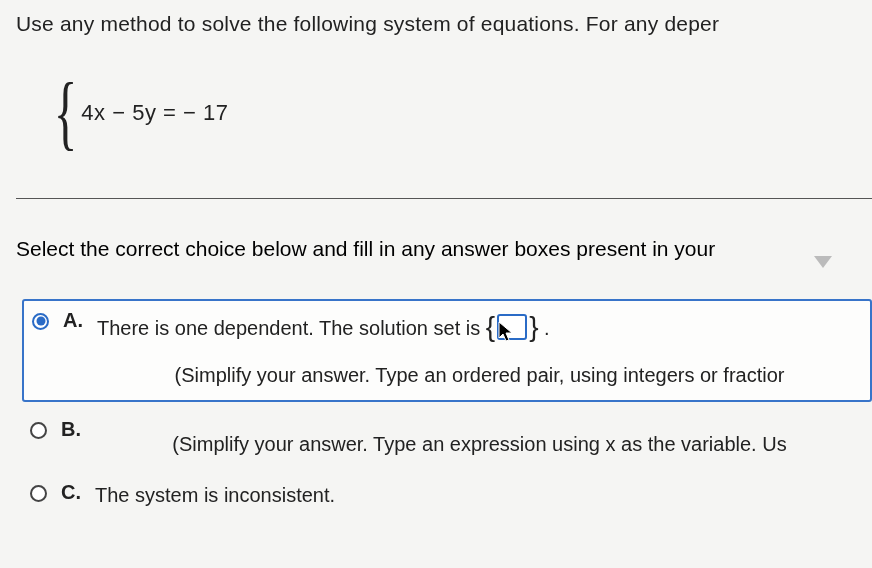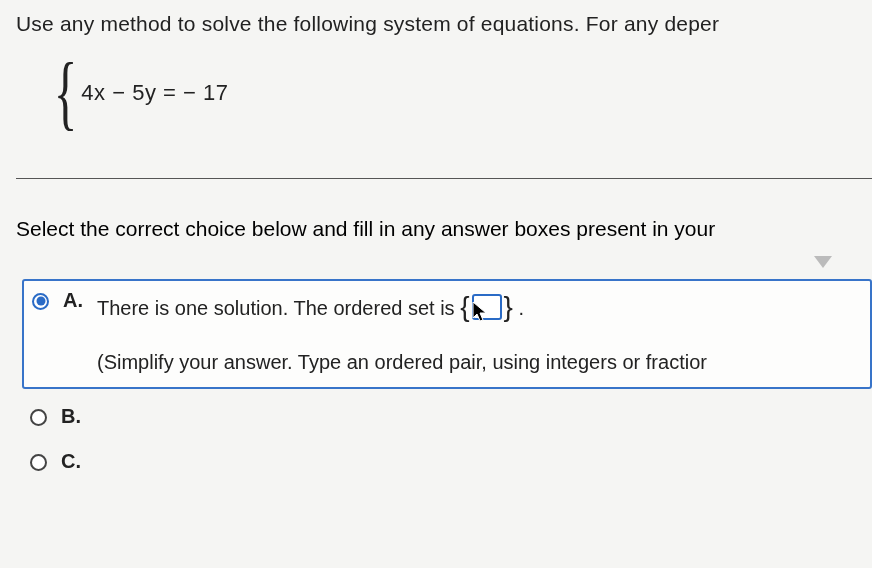--- a/index.html
+++ b/index.html
@@ -15,21 +15,21 @@
       overflow: hidden;
       color: #1a1a1a;
       position: relative;
     }
     .container {
       padding: 12px 0 0 16px;
     }
     .question-text {
       font-size: 21px;
       color: #222;
-      margin-bottom: 22px;
+      margin-bottom: 42px;
       letter-spacing: 0.2px;
     }
     .equation-block {
       display: flex;
       align-items: center;
       margin-left: 30px;
       margin-bottom: 50px;
     }
     .brace {
       font-size: 82px;
@@ -125,21 +125,22 @@
       top: -2px;
     }
     .set-brace {
       font-size: 28px;
       vertical-align: middle;
       position: relative;
       top: -2px;
     }
     .sub-instruction {
       display: block;
-      margin-top: 19px;
+      margin-top: 12px;
+      text-align: center;
     }
     .cursor {
       position: absolute;
       pointer-events: none;
     }
     .cursor svg {
       width: 18px;
       height: 24px;
     }
     .dropdown-indicator {
@@ -171,36 +172,40 @@
   <div class="instruction">Select the correct choice below and fill in any answer boxes present in your</div>
 
   <div class="dropdown-indicator"></div>
 
   <div class="choices">
 
     <div class="choice selected">
       <div class="radio filled"></div>
       <div class="choice-letter">A.</div>
       <div class="choice-body">
-        <span>There is one solution. The ordered set is </span><span class="set-brace">{</span><span class="answer-box"></span><span class="set-brace">}</span><span> .</span>
+        <span>There is one dependent. The solution set is </span><span class="set-brace">{</span><span class="answer-box"></span><span class="set-brace">}</span><span> .</span>
         <span class="cursor" style="margin-left:-52px; margin-top:12px; position:absolute;">
           <svg viewBox="0 0 18 24">
               <path d="M1 1 L1 17 L5 13 L8 20 L11 19 L8 12 L14 12 Z" fill="#000" stroke="#fff" stroke-width="1"></path>
             </svg>
         </span>
         <span class="sub-instruction">(Simplify your answer. Type an ordered pair, using integers or fractior</span>
       </div>
     </div>
 
     <div class="choice">
       <div class="radio"></div>
       <div class="choice-letter">B.</div>
       <div class="choice-body">
+        <span class="sub-instruction">(Simplify your answer. Type an expression using x as the variable. Us</span>
       </div>
     </div>
 
     <div class="choice">
       <div class="radio"></div>
       <div class="choice-letter">C.</div>
+      <div class="choice-body">
+        <span>The system is inconsistent.</span>
+      </div>
     </div>
 
   </div>
 </div>
 
 </body></html>

